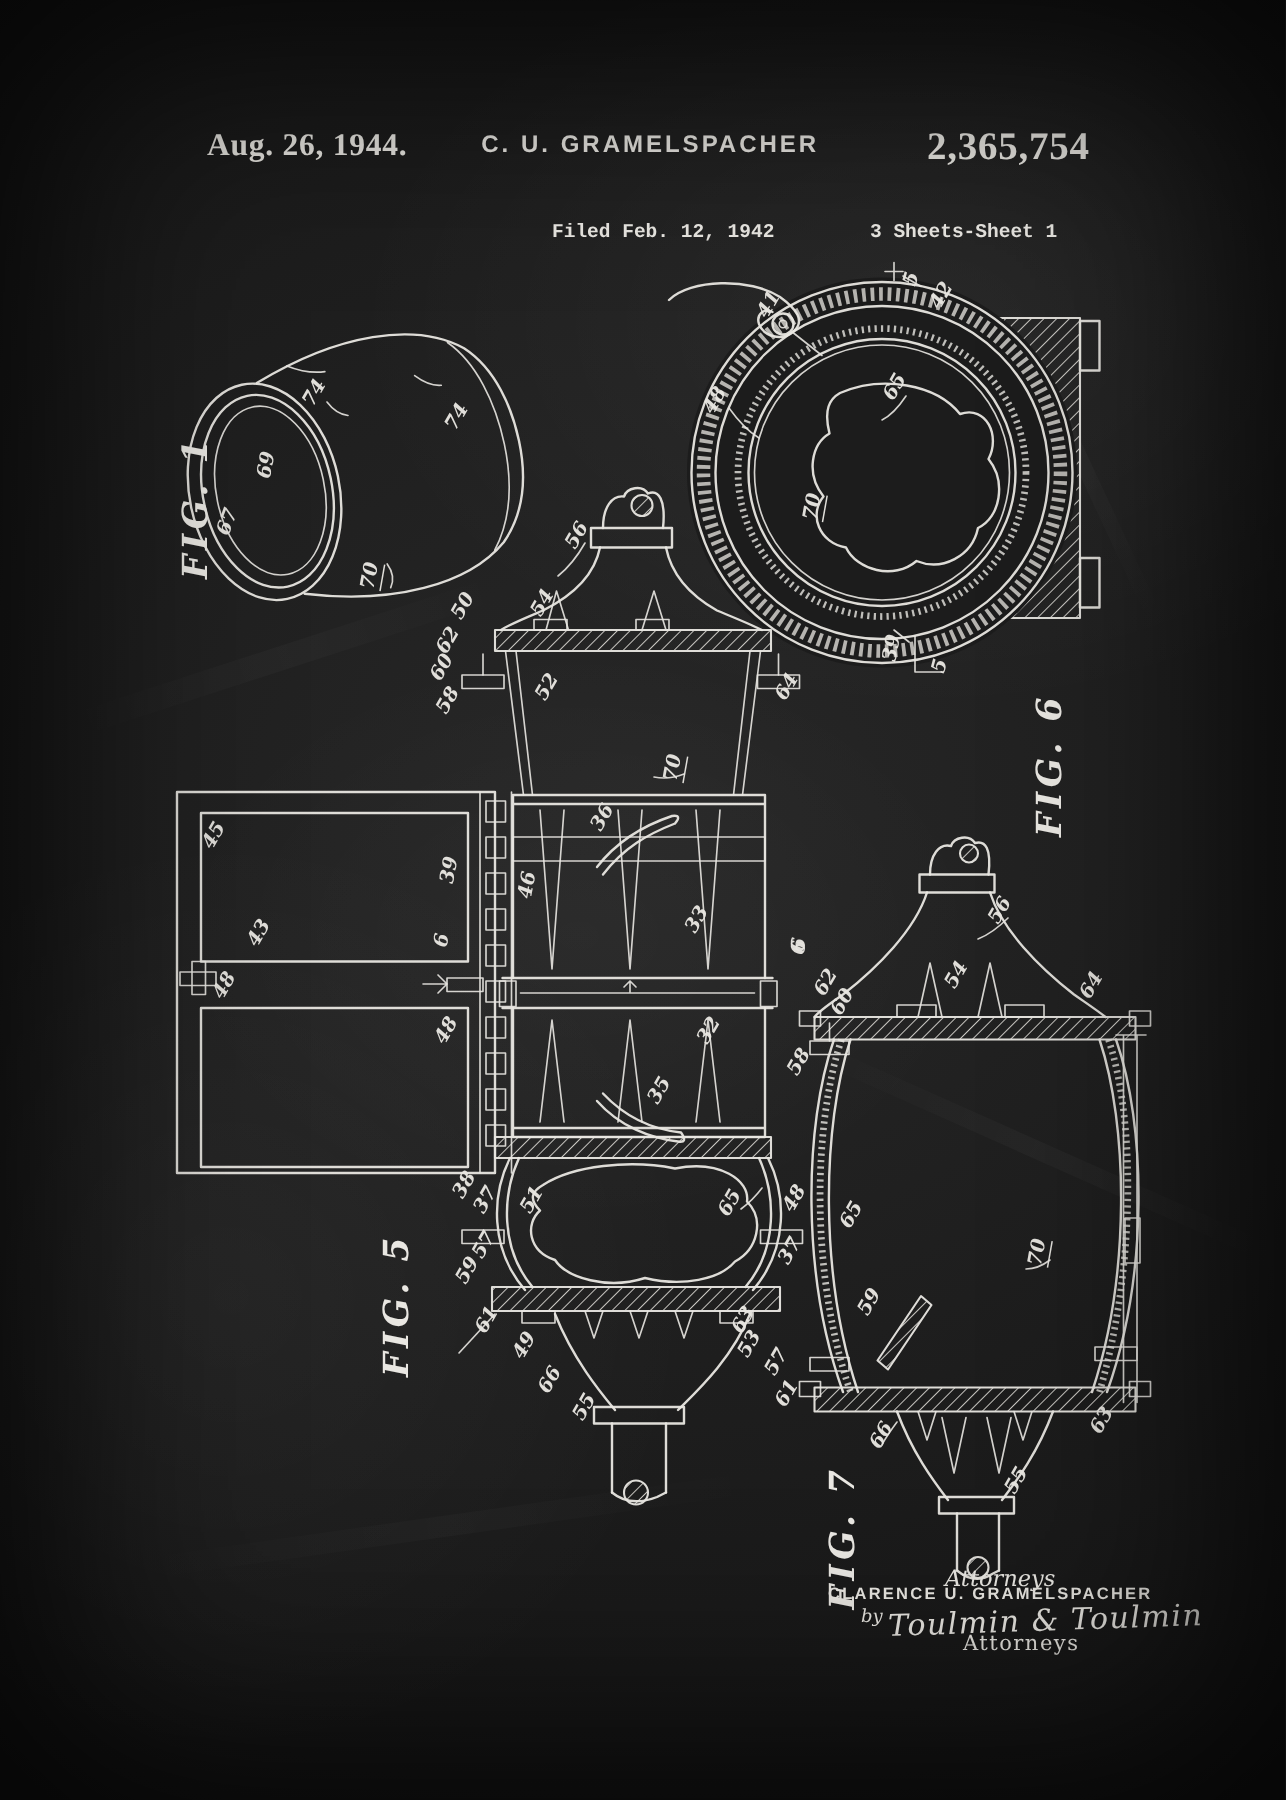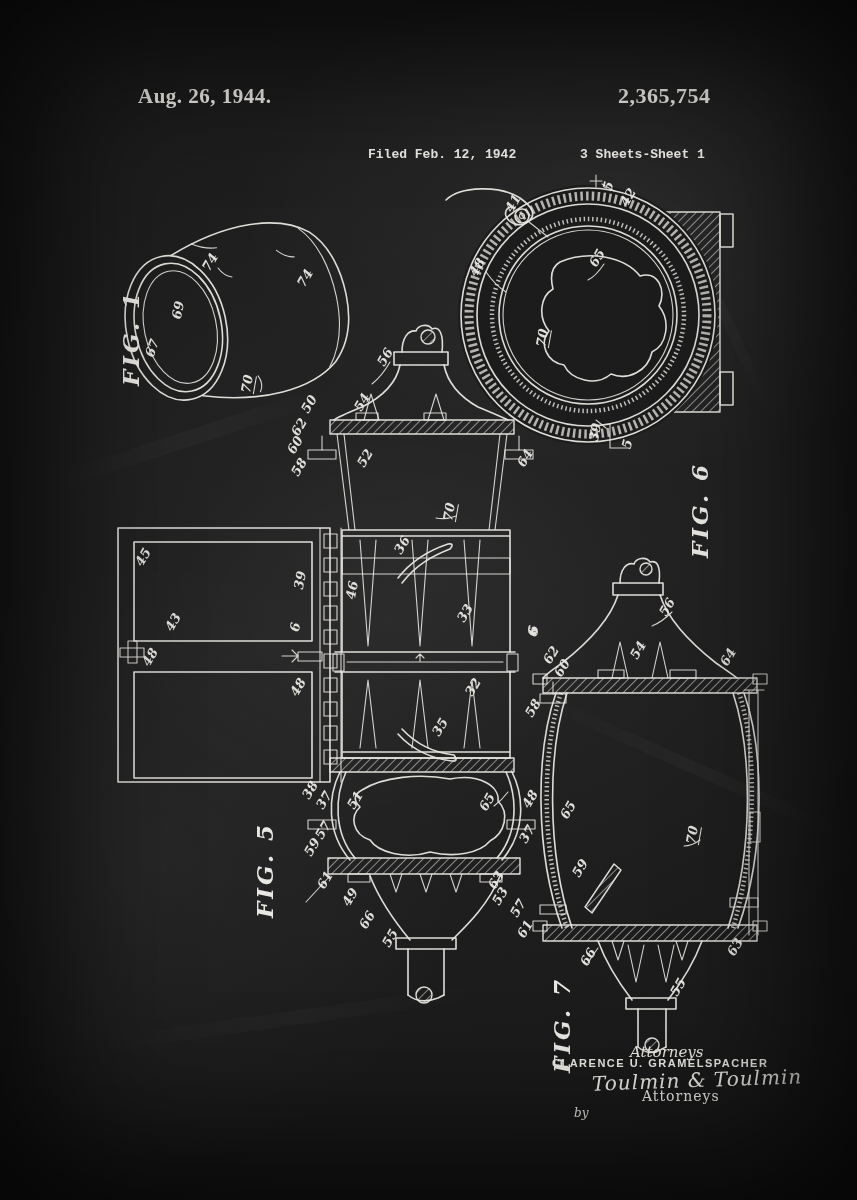--- a/index.html
+++ b/index.html
@@ -26,42 +26,42 @@
   .sm3{left:90px;top:1010px;width:420px;height:14px;transform:rotate(-8deg);
     background:linear-gradient(90deg,transparent,rgba(255,255,255,.045),transparent);}
   .sm4{left:600px;top:300px;width:240px;height:10px;transform:rotate(65deg);
     background:linear-gradient(90deg,transparent,rgba(255,255,255,.05),transparent);}
 
   .hdr{position:absolute;white-space:nowrap;}
   .hdr-date{left:138px;top:84px;font-size:21px;font-weight:bold;letter-spacing:.5px;}
   .hdr-name{left:0;right:0;top:88px;text-align:center;width:857px;
     font-family:"Liberation Sans",sans-serif;font-size:16px;font-weight:bold;letter-spacing:2px;}
   .hdr-name span{display:inline-block;transform:translateX(5px);}
-  .hdr-num{left:618px;top:83px;font-size:22px;font-weight:bold;letter-spacing:.5px;}
+  .hdr-num{left:618px;top:83px;font-size:26px;font-weight:bold;letter-spacing:.5px;}
   .hdr-title{left:0;width:857px;top:120px;text-align:center;
     font-family:"Liberation Mono",monospace;font-size:13px;font-weight:bold;letter-spacing:1px;}
   .hdr-filed{left:368px;top:147px;font-family:Liberation Mono, monospace;font-size:13px;font-weight:bold;}
   .hdr-sheet{left:580px;top:147px;font-family:"Liberation Mono",monospace;font-size:13px;font-weight:bold;}
 
   .figlabel{position:absolute;font-family:"DejaVu Serif",serif;font-style:italic;font-weight:bold;
     font-size:23px;letter-spacing:3px;white-space:nowrap;text-align:center;width:160px;height:28px;}
   .fl1{left:51px;top:324px;transform:rotate(-90deg);}
   .fl5{left:185px;top:856px;transform:rotate(-90deg);}
   .fl6{left:620px;top:496px;transform:rotate(-90deg);}
   .fl7{left:482px;top:1011px;transform:rotate(-90deg);}
 
   .refnum{position:absolute;font-family:"DejaVu Serif",serif;font-style:italic;font-weight:bold;
     font-size:13px;line-height:1;white-space:nowrap;color:var(--chalk);opacity:.96;}
   .refnum.u{border-bottom:1.4px solid var(--chalk);padding-bottom:1px;}
 
   .sig{position:absolute;white-space:nowrap;}
   .sig-inventor{left:630px;top:1043px;font-family:"DejaVu Serif",serif;font-style:italic;font-size:15px;}
   .sig-name{left:552px;top:1057px;font-family:"Liberation Sans",sans-serif;font-size:11px;
     font-weight:bold;letter-spacing:1.5px;}
-  .sig-by{left:574px;top:1070px;font-family:"DejaVu Serif",serif;font-style:italic;font-size:12px;margin-top:36px;}
+  .sig-by{left:574px;top:1070px;font-family:"DejaVu Serif",serif;font-style:italic;font-size:12px;}
   .sig-script{left:592px;top:1068px;font-family:"DejaVu Serif",serif;font-style:italic;
     font-size:20px;letter-spacing:1px;transform:rotate(-2deg);}
   .sig-att{left:642px;top:1088px;font-family:"DejaVu Serif",serif;font-size:14px;letter-spacing:1px;}
 
   svg.draw{position:absolute;left:0;top:0;}
   .ln{fill:none;stroke:var(--chalk);stroke-width:1.6;stroke-linecap:round;stroke-linejoin:round;opacity:.95;}
   .ln2{fill:none;stroke:var(--chalk);stroke-width:1.1;stroke-linecap:round;stroke-linejoin:round;opacity:.9;}
   .hf{fill:url(#h1);stroke:var(--chalk);stroke-width:1.4;stroke-linejoin:round;opacity:.95;}
   .dots{fill:none;stroke:var(--chalk);stroke-width:4.5;stroke-dasharray:1.5 2.8;opacity:.8;}
   .braid{fill:none;stroke:var(--chalk);stroke-width:9;stroke-dasharray:2.5 3.2;opacity:.75;}
@@ -70,20 +70,21 @@
 </head>
 <body>
 
 <div class="page">
   <div class="smudge sm1"></div>
   <div class="smudge sm2"></div>
   <div class="smudge sm3"></div>
   <div class="smudge sm4"></div>
 
   <div class="hdr hdr-date">Aug. 26, 1944.</div>
+  <div class="hdr hdr-name"><span>C. U. GRAMELSPACHER</span></div>
   <div class="hdr hdr-num">2,365,754</div>
   <div class="hdr hdr-filed">Filed Feb. 12, 1942</div>
   <div class="hdr hdr-sheet">3 Sheets-Sheet 1</div>
 
   <svg class="draw" width="857" height="1200" viewBox="0 0 857 1200">
     <defs>
       <pattern id="h1" width="6" height="6" patternUnits="userSpaceOnUse" patternTransform="rotate(45)">
         <line x1="0" y1="0" x2="0" y2="6" stroke="#e9e7e2" stroke-width="1.3" opacity="0.9"></line>
       </pattern>
     </defs>

